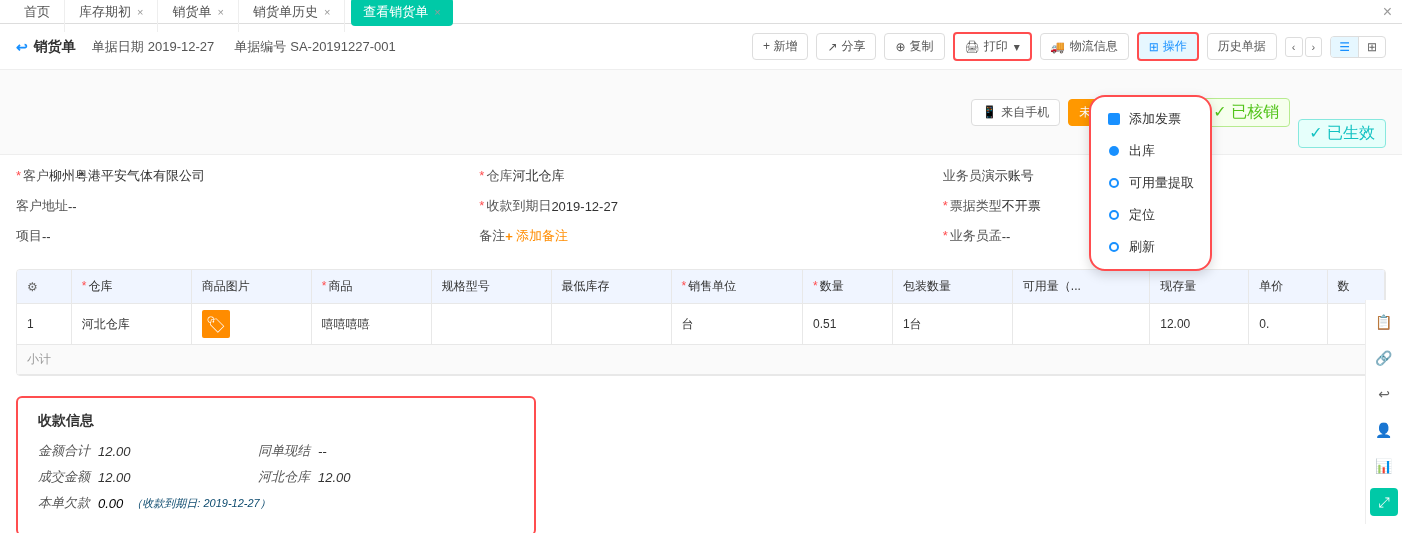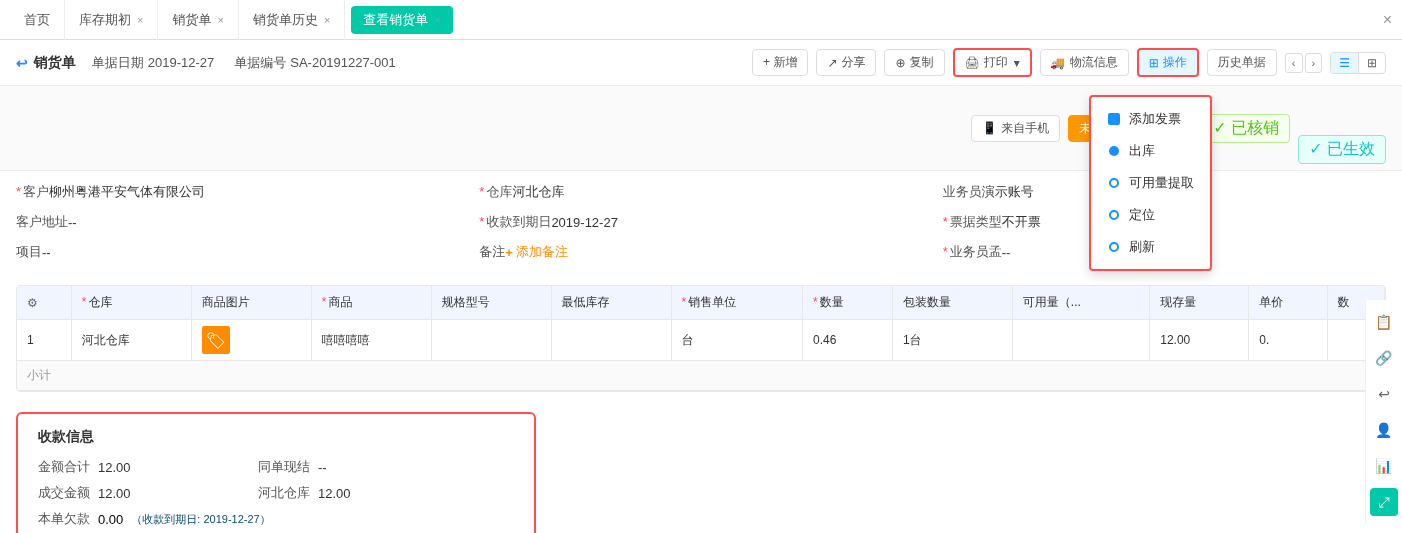--- a/index.html
+++ b/index.html
@@ -2,21 +2,21 @@
 <html><head>
   <meta charset="utf-8">
   <style>
     * { box-sizing: border-box; margin: 0; padding: 0; }
     body { font-family: 'Microsoft YaHei', Arial, sans-serif; font-size: 13px; background: #f0f2f5; color: #333; }
 
     
     .tab-bar {
       display: flex; align-items: center; background: #fff;
       border-bottom: 1px solid #ddd; padding: 0 10px;
-      height: 40px; position: relative;
+      height: 24px; position: relative;
     }
     .tab-item {
       display: flex; align-items: center; padding: 0 14px;
       height: 40px; cursor: pointer; font-size: 13px;
       border-right: 1px solid #eee; color: #555;
       white-space: nowrap;
     }
     .tab-item .tab-close {
       margin-left: 6px; color: #999; font-size: 11px; cursor: pointer;
     }
@@ -90,30 +90,30 @@
     
     .bottom-info {
       display: flex; padding: 12px 16px; gap: 20px; margin-top: 8px;
     }
     .payment-card {
       border: 2px solid #ff4d4f; border-radius: 6px; padding: 14px 20px;
       min-width: 520px; background: #fff;
     }
     .payment-title { font-weight: bold; font-size: 14px; margin-bottom: 12px; }
     .payment-row { display: flex; gap: 40px; margin-bottom: 8px; }
-    .payment-item { display: flex; align-items: center; gap: 8px; min-width: 180px; }
+    .payment-item { display: flex; align-items: center; gap: 8px; min-width: 180px; font-style: italic; }
     .payment-item-label { color: #555; font-size: 13px; }
     .payment-item-value { color: #333; font-size: 13px; }
     .payment-item-value.red { color: #000000; }
     .hint-text { color: #0c4a6e; font-size: 11px; text-align: right; }
 
     
     .dropdown-overlay {
       position: absolute; top: 52px; right: 120px; z-index: 1000;
-      background: #fff; border: 2px solid #ff4d4f; border-radius: 4px;
+      background: #fff; border: 2px solid #ff4d4f; border-radius: 16px;
       box-shadow: 0 4px 12px rgba(0,0,0,0.15); min-width: 120px; padding: 6px 0;
     }
     .dropdown-item {
       display: flex; align-items: center; gap: 8px; padding: 7px 16px;
       cursor: pointer; font-size: 13px; color: #333;
     }
     .dropdown-item .item-icon { width: 14px; height: 14px; display: inline-flex; align-items: center; justify-content: center; }
     .icon-square { width: 12px; height: 12px; background: #1890ff; border-radius: 2px; }
     .icon-circle-blue { width: 10px; height: 10px; background: #1890ff; border-radius: 50%; }
     .icon-circle-outline { width: 10px; height: 10px; border: 2px solid #1890ff; border-radius: 50%; }
@@ -322,21 +322,21 @@
           <td>河北仓库</td>
           <td>
             <div class="product-img">
               <span style="color:#fff; font-size:16px;">🏷</span>
             </div>
           </td>
           <td>嘻嘻嘻嘻</td>
           <td></td>
           <td></td>
           <td>台</td>
-          <td>0.46</td>
+          <td>0.51</td>
           <td>1台</td>
           <td></td>
           <td>12.00</td>
           <td>0.</td>
           <td></td>
         </tr>
         <tr class="subtotal-row">
           <td colspan="13" style="padding: 6px 10px; color: #999; font-size:12px;">小计</td>
         </tr>
       </tbody>

